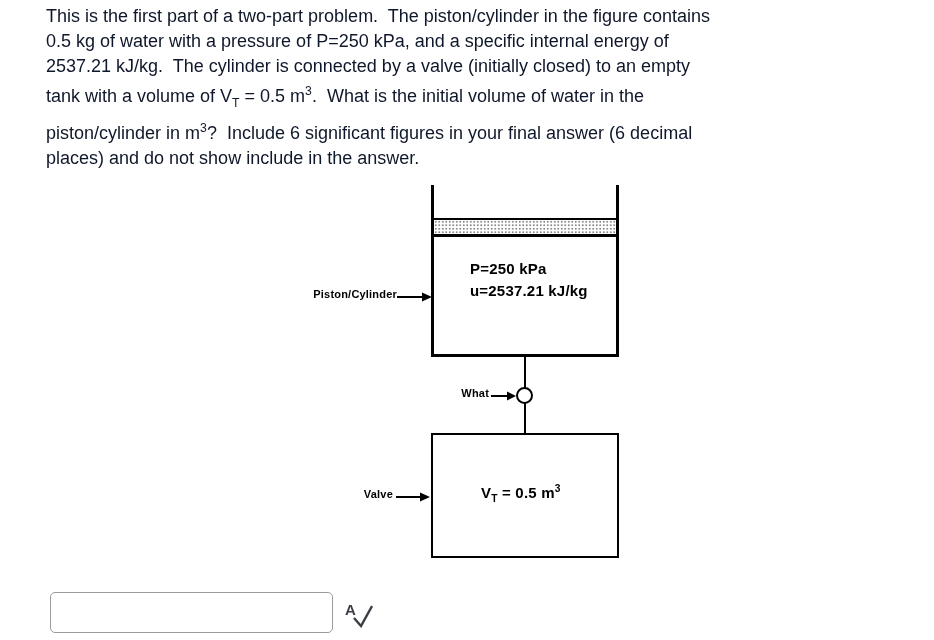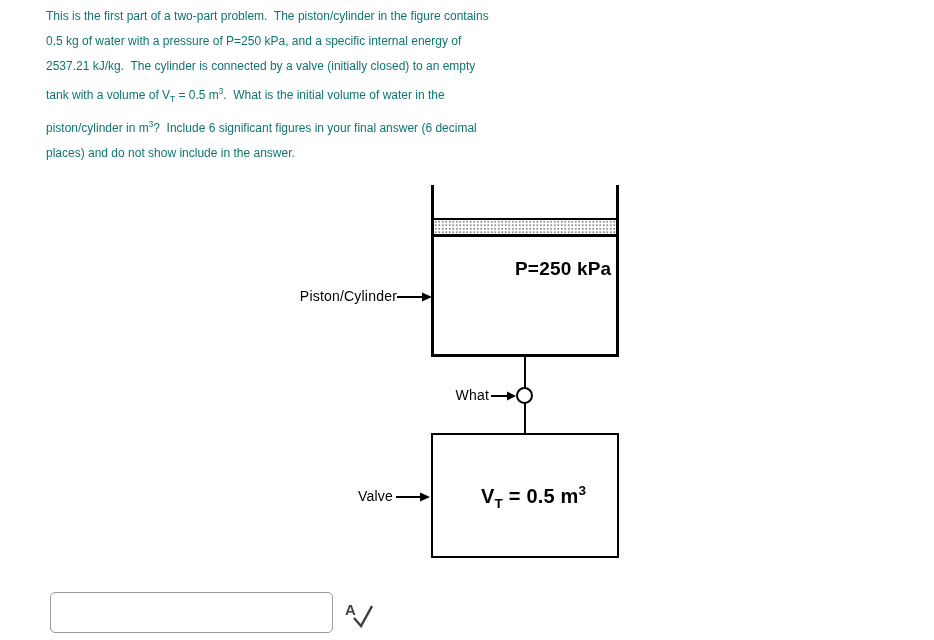--- a/index.html
+++ b/index.html
@@ -12,23 +12,23 @@
     overflow: hidden;
     font-family: "Liberation Sans", sans-serif;
   }
 
   
   .problem {
     position: absolute;
     left: 46px;
     top: 4px;
     width: 860px;
-    font-size: 12px;
+    font-size: 18px;
     line-height: 25px;
-    color: #0f766e;
+    color: #0f172a;
     white-space: pre-wrap;
   }
   .problem sub { font-size: 68%; }
   .problem sup { font-size: 68%; }
 
   
   .fig { position: absolute; }
   .wall { background: #000; width: 3px; top: 185px; height: 172px; }
   .wall-left  { left: 431px; }
   .wall-right { left: 616px; }
@@ -36,41 +36,41 @@
     left: 434px; top: 218px; width: 182px; height: 19px;
     border-top: 2px solid #000;
     border-bottom: 3px solid #000;
     background-color: #fff;
     background-image: radial-gradient(circle, #8c8c8c 0.9px, transparent 1.1px);
     background-size: 3.5px 3.5px;
   }
   .cyl-bottom { left: 431px; top: 354px; width: 188px; height: 3px; background: #000; }
   .cyl-props {
     left: 470px; top: 258px;
-    font-size: 19px; font-weight: 700; color: #000;
-    line-height: 22px; letter-spacing: 0.2px; margin-left: 45px;
+    font-size: 15px; font-weight: 700; color: #000;
+    line-height: 22px; letter-spacing: 0.2px;
   }
   .pipe { left: 524px; top: 357px; width: 2px; height: 76px; background: #000; }
   .valve-circle {
     left: 516px; top: 387px; width: 17px; height: 17px;
     border: 2px solid #000; border-radius: 50%; background: #fff;
   }
   .tank-box {
     left: 431px; top: 433px; width: 188px; height: 125px;
     border: 2.5px solid #000; background: #fff;
   }
   .tank-volume {
     left: 481px; top: 483px;
-    font-size: 20px; font-weight: 700; color: #000; letter-spacing: 0.2px;
+    font-size: 15px; font-weight: 700; color: #000; letter-spacing: 0.2px;
     white-space: nowrap;
   }
   .tank-volume sub { font-size: 68%; }
   .tank-volume sup { font-size: 68%; }
   .fig-label {
-    font-size: 14px; font-weight: 400; color: #000;
+    font-size: 11px; font-weight: 700; color: #000;
     letter-spacing: 0.2px; white-space: nowrap; margin-left: 8px;
   }
   .label-pc    { right: 537px; top: 288px; }
   .label-valve { right: 445px; top: 387px; }
   .label-tank  { right: 541px; top: 488px; }
   .arrow-svg { display: block; }
   .arrow-pc    { left: 397px; top: 291px; }
   .arrow-valve { left: 491px; top: 390px; }
   .arrow-tank  { left: 396px; top: 491px; }
 
@@ -114,20 +114,21 @@
 
   <div>
 
     <div class="fig wall wall-left"></div>
     <div class="fig wall wall-right"></div>
     <div class="fig piston"></div>
     <div class="fig cyl-bottom"></div>
 
     <div class="fig cyl-props">
       <div>P=250 kPa</div>
+      <div>u=2537.21 kJ/kg</div>
     </div>
 
     <div class="fig fig-label label-pc">Piston/Cylinder</div>
     <svg class="fig arrow-svg arrow-pc" width="36" height="12" viewBox="0 0 36 12">
       <line x1="0" y1="6" x2="27" y2="6" stroke="#000" stroke-width="2"></line>
       <polygon points="35,6 25,1.5 25,10.5" fill="#000"></polygon>
     </svg>
 
     <div class="fig pipe"></div>
     <div class="fig valve-circle"></div>

